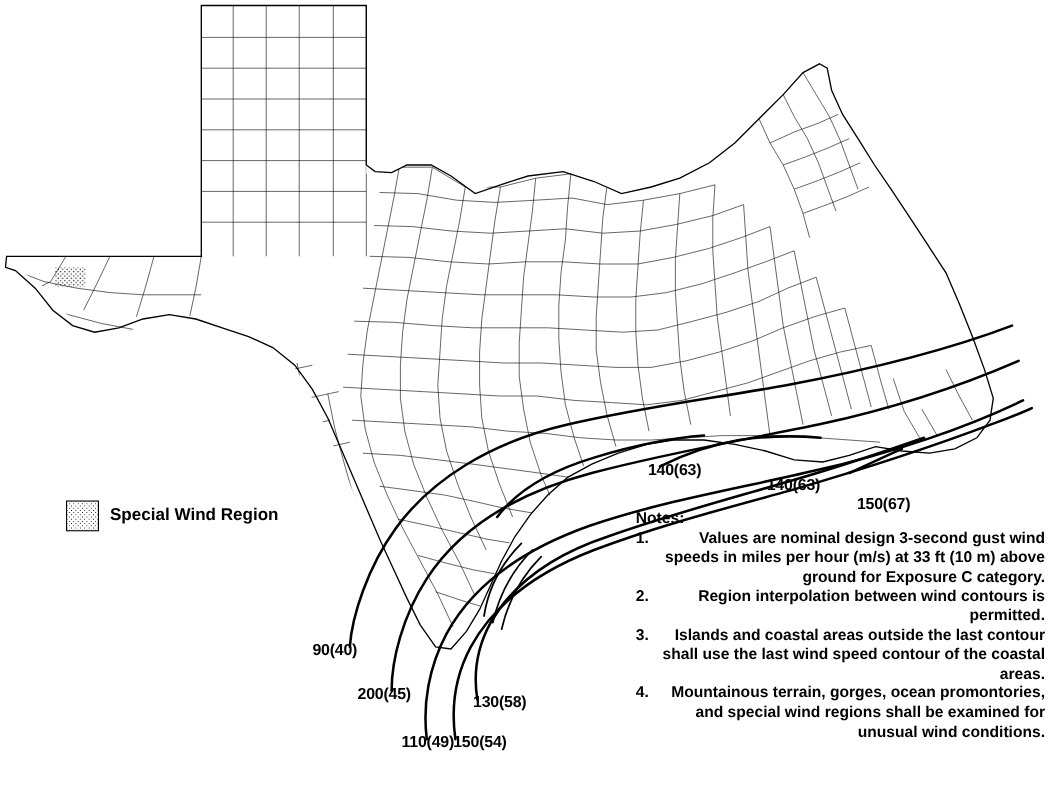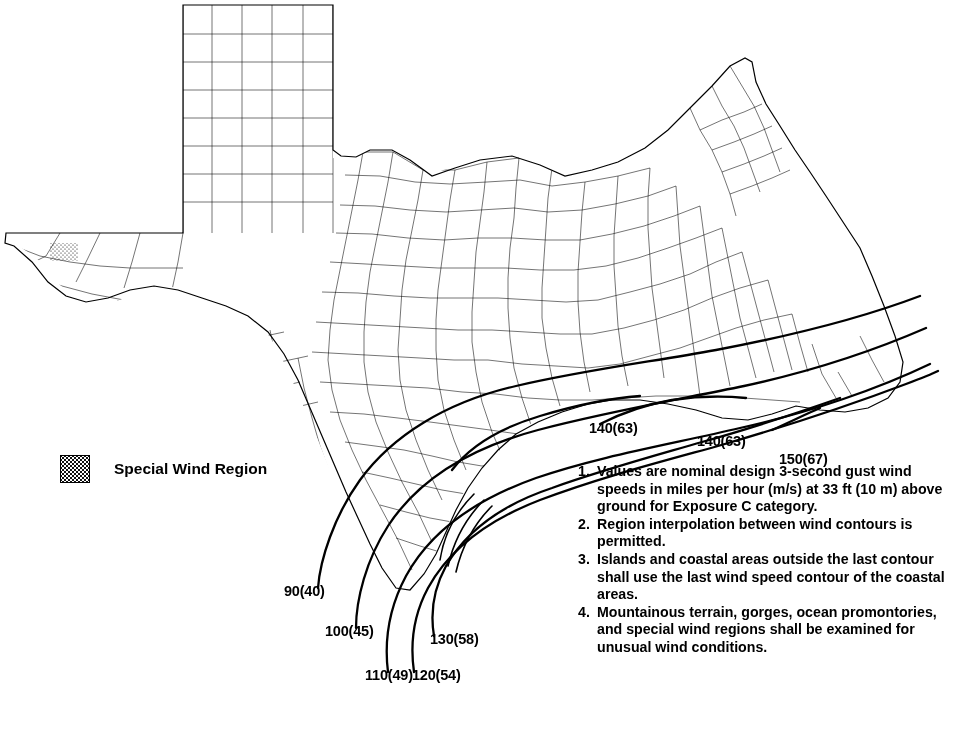--- a/index.html
+++ b/index.html
@@ -33,21 +33,21 @@
     font-weight: bold;
     white-space: nowrap;
     letter-spacing: -0.2px;
   }
   #legend {
     position: absolute;
     left: 60px;
     top: 455px;
     display: flex;
     align-items: center;
-    gap: 24px;
+    gap: 10px;
   }
   #legend-swatch {
     width: 28px;
     height: 26px;
     border: 1px solid #000;
     background-color: #ffffff;
     background-image:
       radial-gradient(#000 0.7px, transparent 0.8px),
       radial-gradient(#000 0.7px, transparent 0.8px);
     background-size: 4px 4px, 4px 4px;
@@ -74,20 +74,21 @@
     display: flex;
     gap: 5px;
     margin-bottom: 0px;
   }
   .note-num {
     flex: 0 0 auto;
     width: 14px;
   }
   .note-text {
     flex: 1 1 auto;
+    text-align: right;
   }
 </style>
 </head>
 <body>
 
 <div id="map-figure">
 
   <svg class="map-svg" width="964" height="737" viewBox="0 0 964 737">
     <defs>
       <pattern id="stipple" width="4" height="4" patternUnits="userSpaceOnUse">
@@ -253,34 +254,35 @@
                C700,396 724,396 746,398"></path>
 
       <path d="M772,430 C790,422 806,414 820,408"></path>
 
       <path stroke-width="1.6" d="M440,560 C444,534 456,512 474,494 M448,566 C454,540 466,518 484,500
                M456,572 C462,546 474,524 492,506"></path>
     </g>
   </svg>
 
   <div class="contour-label" style="left:284px; top:583px;text-align:right;">90(40)</div>
-  <div class="contour-label" style="left:325px; top:623px;">100(45)</div>
+  <div class="contour-label" style="left:325px; top:623px;">200(45)</div>
   <div class="contour-label" style="left:365px; top:667px;">110(49)</div>
-  <div class="contour-label" style="left:412px; top:667px;">120(54)</div>
+  <div class="contour-label" style="left:412px; top:667px;">150(54)</div>
   <div class="contour-label" style="left:430px; top:631px;">130(58)</div>
   <div class="contour-label" style="left:589px; top:420px;">140(63)</div>
   <div class="contour-label" style="left:697px; top:433px;">140(63)</div>
   <div class="contour-label" style="left:779px; top:451px;">150(67)</div>
 
   <div id="legend">
     <div id="legend-swatch"></div>
     <div id="legend-label">Special Wind Region</div>
   </div>
 
   <div id="notes">
+    <div id="notes-title">Notes:</div>
 
     <div class="note-item">
       <div class="note-num">1.</div>
       <div class="note-text">Values are nominal design 3-second gust wind speeds in miles per hour (m/s) at 33 ft (10 m) above ground for Exposure C category.</div>
     </div>
     <div class="note-item">
       <div class="note-num">2.</div>
       <div class="note-text">Region interpolation between wind contours is permitted.</div>
     </div>
     <div class="note-item">

